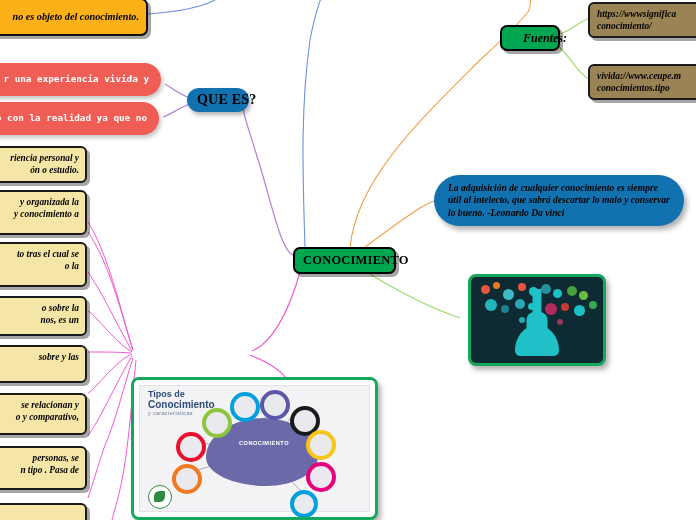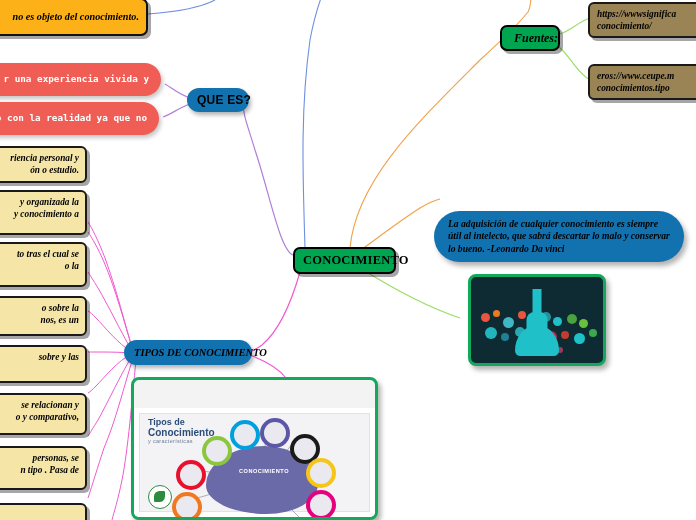--- a/index.html
+++ b/index.html
@@ -63,22 +63,22 @@
     font-family: "Liberation Serif", serif;
     font-size: 10.5px;
     font-weight: 700;
     font-style: italic;
     color: #000000;
     text-align: center;
     white-space: nowrap;
   }
   .pill.bold-caps .txt {
     font-style: normal;
-    font-family: Liberation Sans, sans-serif;
-    font-size: 12px;
+    font-family: Liberation Serif, serif;
+    font-size: 14px;
     letter-spacing: .2px;
   }
 
   
   .quote {
     background: #1272b0;
     border-radius: 30px;
     box-shadow: 3px 4px 5px rgba(0,0,0,.30);
     padding: 7px 14px;
     align-items: center;
@@ -91,21 +91,21 @@
     color: #000000;
     line-height: 1.32;
   }
 
   
   .green-node {
     background: #00a550;
     border: 2px solid #000000;
     border-radius: 7px;
     box-shadow: 3px 3px 0 rgba(0,0,0,.35);
-    padding: 3px 12px;
+    padding: 3px 21px;
     justify-content: center;
   }
   .green-node .txt {
     font-family: "Liberation Serif", serif;
     font-size: 12px;
     font-weight: 700;
     font-style: italic;
     color: #000000;
     white-space: nowrap;
   }
@@ -188,21 +188,21 @@
   .img-frame {
     position: absolute;
     box-sizing: border-box;
     border: 3px solid #14a85c;
     border-radius: 8px;
     background: #ffffff;
     box-shadow: 3px 4px 5px rgba(0,0,0,.3);
     overflow: hidden;
     z-index: 6;
   }
-  .img-inner { position: absolute; inset: 0; margin-top: 28px; }
+  .img-inner { position: absolute; inset: 0; }
 
   
   .teal-pic { background: #0e2b33; }
 
   
   .brain-pic { background: #f3f3f3; }
 
   .brain-title {
     position: absolute;
     left: 14px; top: 10px;
@@ -371,45 +371,42 @@
       <span>personas, se</span><br>
       <span>n tipo . Pasa de</span>
     </span>
   </div>
   <div class="node cream-box" style="left:-88px; top:503px; width:175px; height:40px;">
     <span class="txt">
       <span></span>
     </span>
   </div>
 
-  <div class="node pill" style="left:124px; top:340px; width:128px; height:25px;">
-    <span class="txt">TIPOS DE CONOCIMIENTO</span>
-  </div>
 
   <div class="node root" style="left:293px; top:247px; width:103px; height:27px;">
     <span class="txt">CONOCIMIENTO</span>
   </div>
 
-  <div class="node quote" style="left:434px; top:175px; width:250px; height:51px;margin-top:36px;">
+  <div class="node quote" style="left:434px; top:175px; width:250px; height:51px;">
     <span class="txt">La adquisición de cualquier conocimiento es siempre útil al intelecto, que sabrá descartar lo malo y conservar lo bueno. -Leonardo Da vinci</span>
   </div>
 
   <div class="node green-node" style="left:500px; top:25px; width:60px; height:26px;">
     <span class="txt">Fuentes:</span>
   </div>
 
   <div class="node url-box" style="left:588px; top:2px; width:118px; height:36px;">
     <span class="txt">
       <span>https://wwwsignifica</span><br>
       <span>conocimiento/</span>
     </span>
   </div>
   <div class="node url-box" style="left:588px; top:64px; width:118px; height:36px;">
     <span class="txt">
-      <span>eros://www.ceupe.m</span><br>
+      <span>vivida://www.ceupe.m</span><br>
       <span>conocimientos.tipo</span>
     </span>
   </div>
 
   <div class="img-frame teal-pic" style="left:468px; top:274px; width:138px; height:92px;">
     <div class="img-inner">
 
       <div class="canopy-dot" style="left:10px;  top:8px;  width:9px;  height:9px;  background:#e8563f;"></div>
       <div class="canopy-dot" style="left:22px;  top:5px;  width:7px;  height:7px;  background:#f07820;"></div>
       <div class="canopy-dot" style="left:32px;  top:12px; width:11px; height:11px; background:#3db8c4;"></div>

